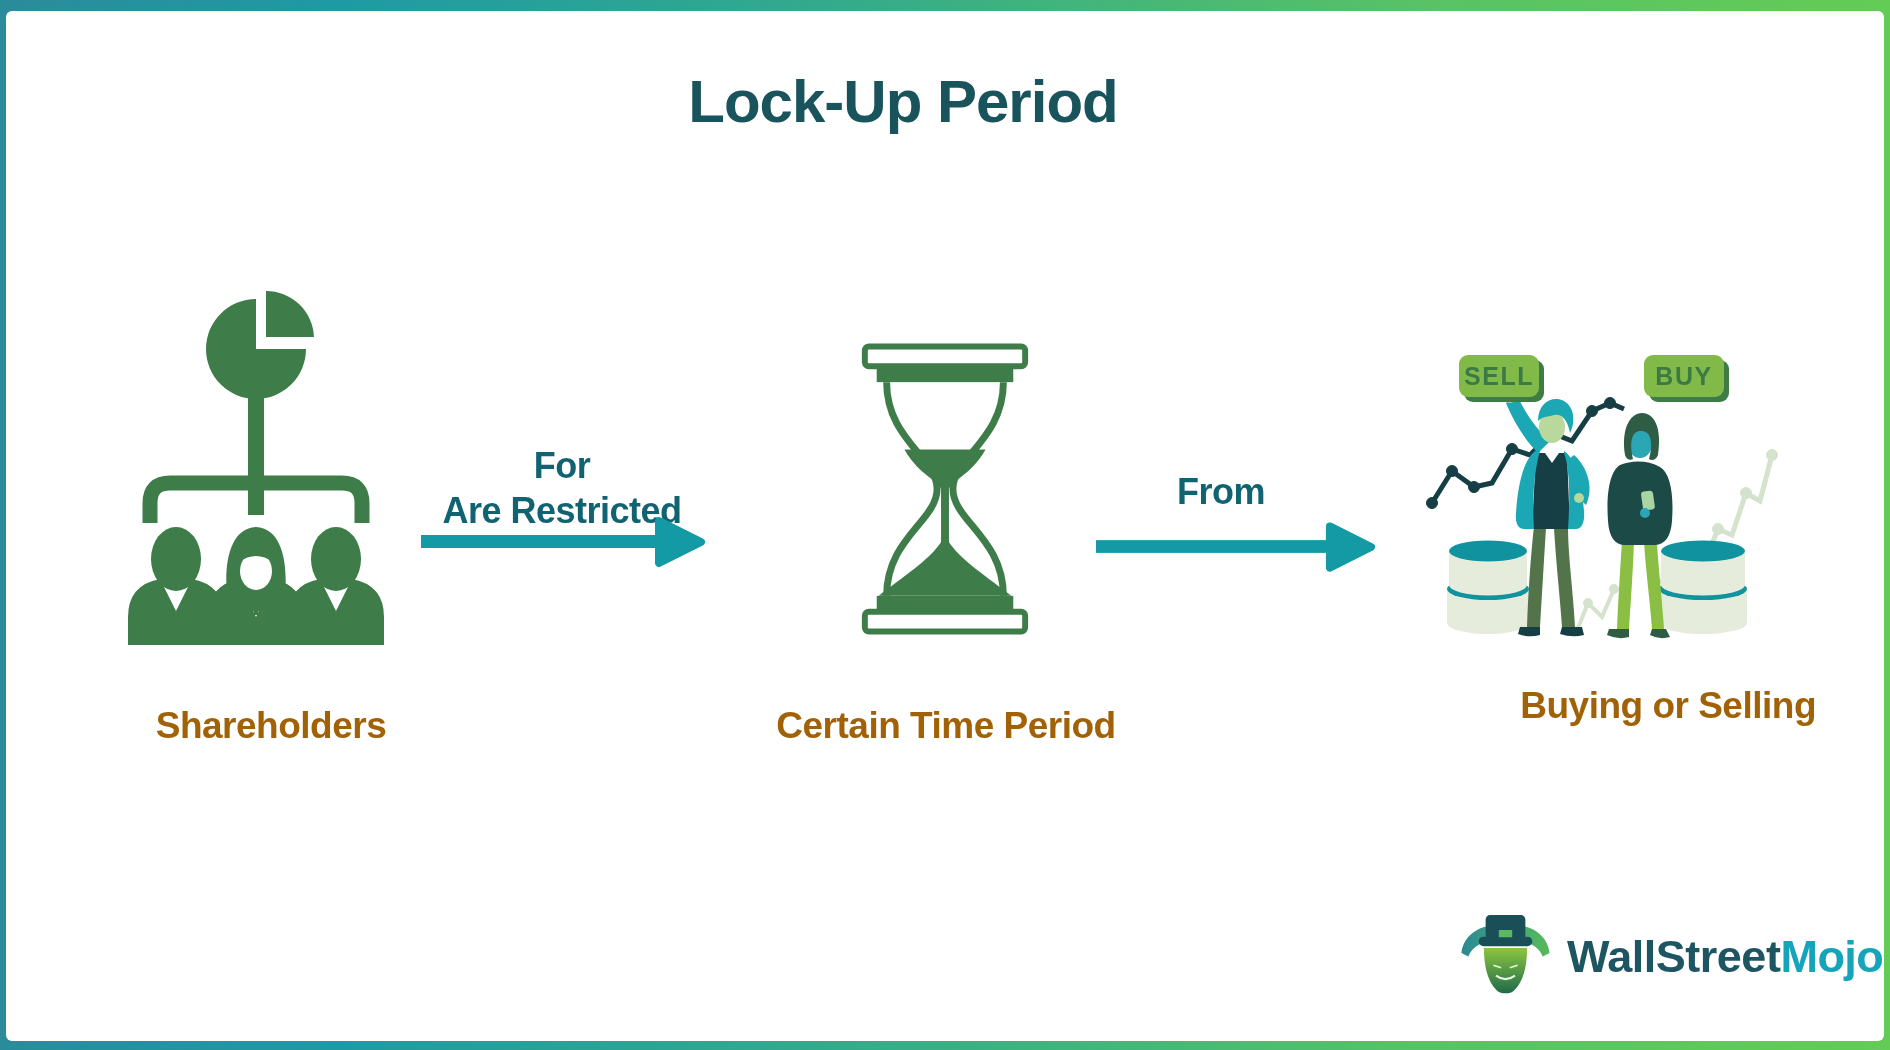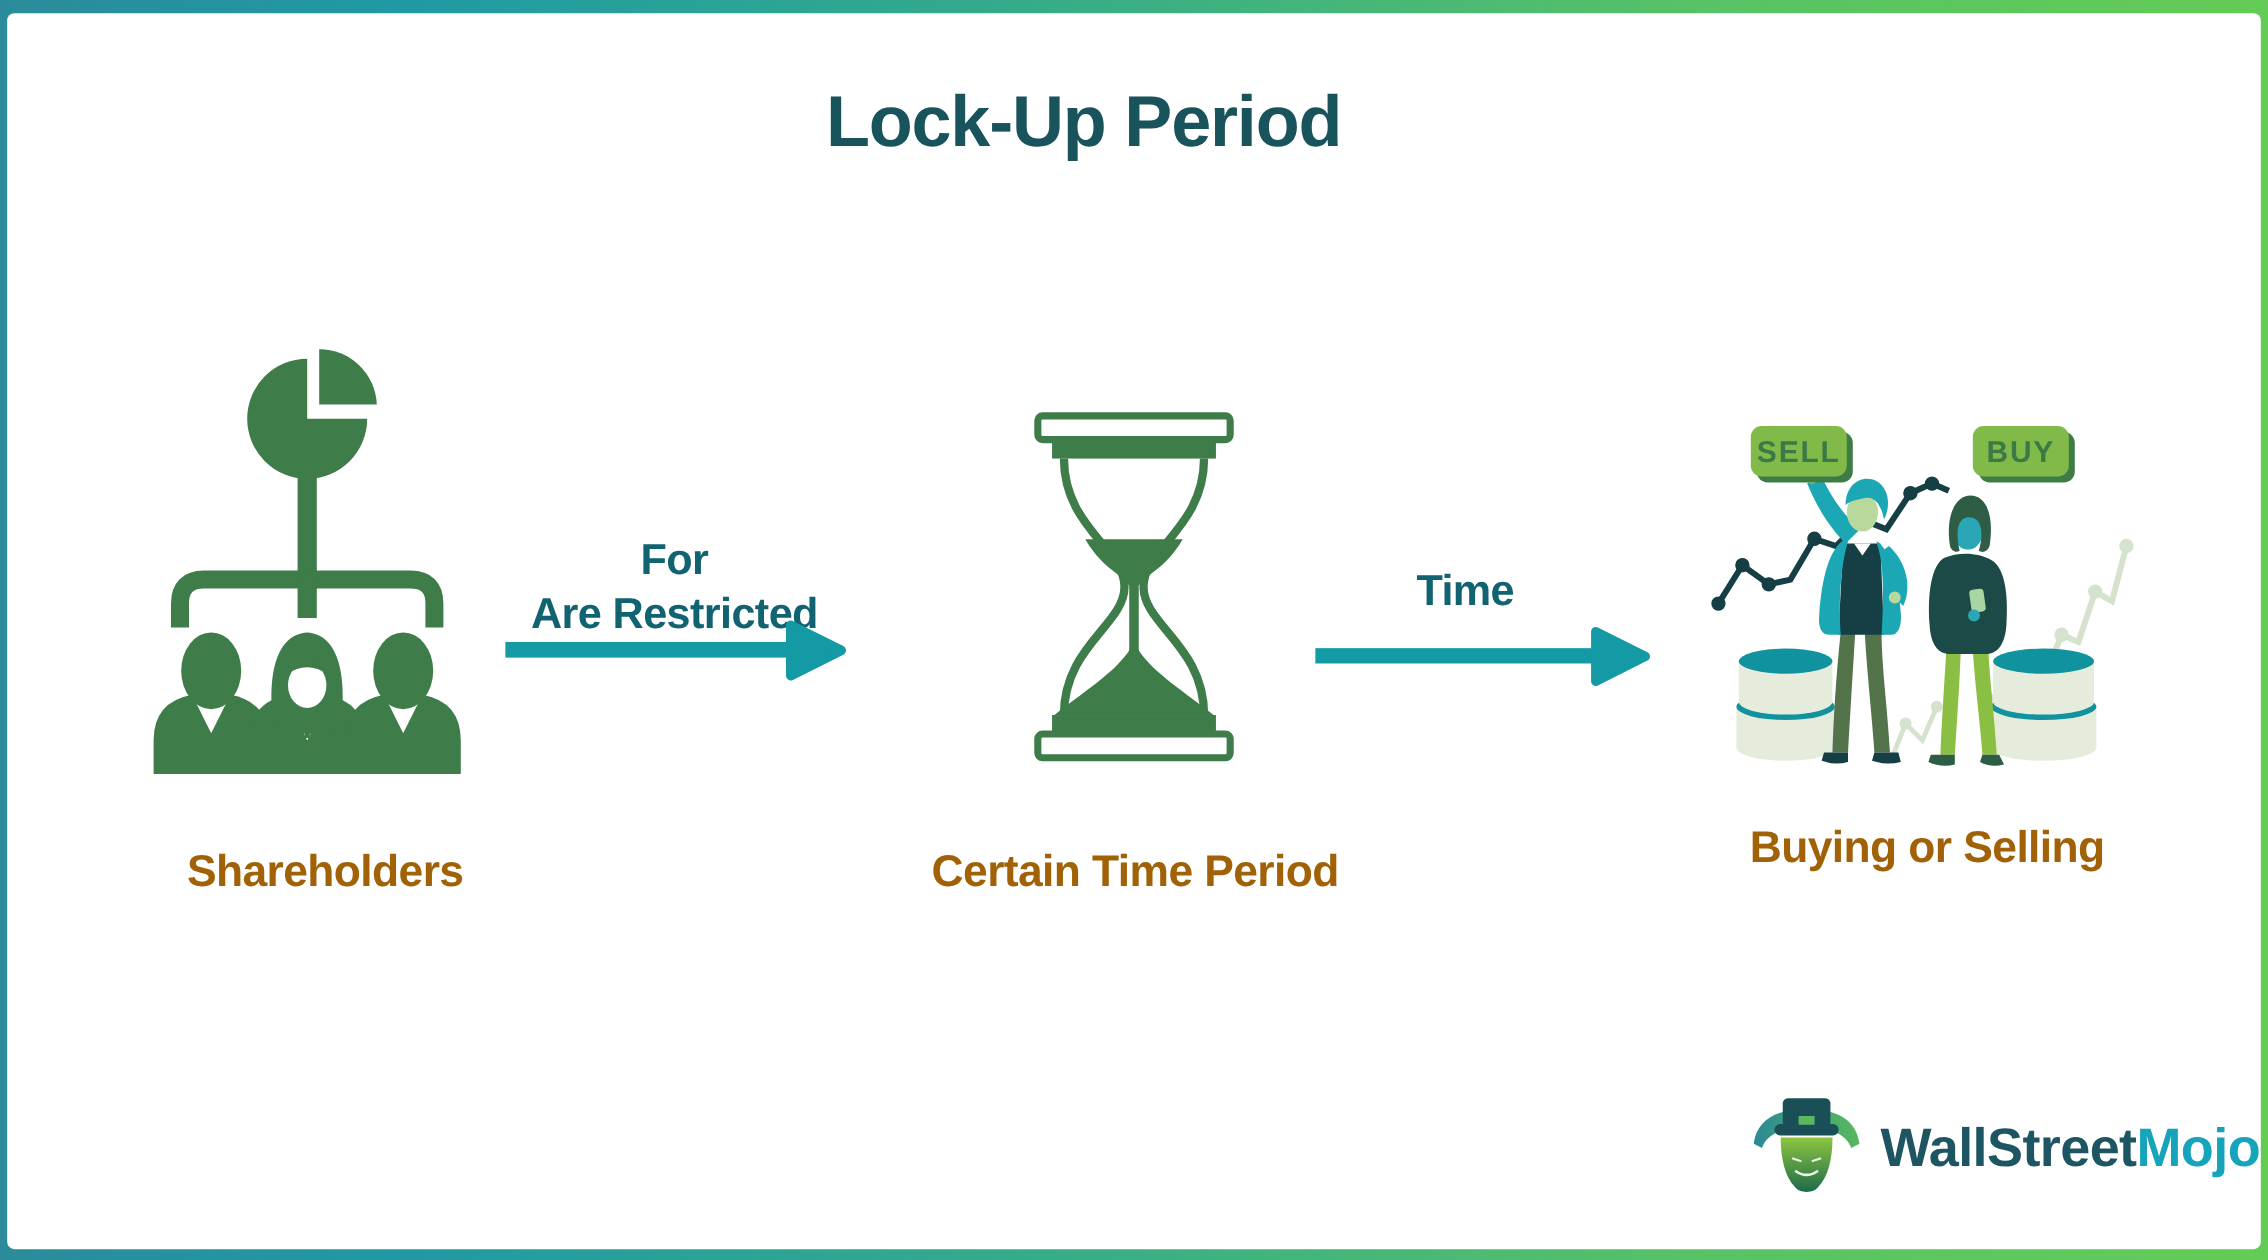--- a/index.html
+++ b/index.html
@@ -105,21 +105,21 @@
         <path d="M154,42 C154,100 103,118 103,150 C103,182 154,200 154,258" fill="none" stroke="#3e7c49" stroke-width="7"></path>
         <path d="M54,110 L136,110 C120,138 101,140 98,152 L92,152 C89,140 70,138 54,110 Z" fill="#3e7c49"></path>
         <rect x="91" y="150" width="8" height="60" fill="#3e7c49"></rect>
         <path d="M28,258 L162,258 C140,240 110,222 98,202 L92,202 C80,222 50,240 28,258 Z" fill="#3e7c49"></path>
         <rect x="26" y="258" width="138" height="16" fill="#3e7c49"></rect>
         <rect x="14" y="274" width="162" height="20" rx="4" fill="#ffffff" stroke="#3e7c49" stroke-width="6"></rect>
       </g>
     </svg>
     <div class="abs step-label" style="left:725px;top:692px;width:430px;">Certain Time Period</div>
 
-    <div class="abs conn-label" style="left:1065px;top:458px;width:300px;">Time</div>
+    <div class="abs conn-label" style="left:1065px;top:458px;width:300px;">From</div>
     <svg class="abs" style="left:1090px;top:510px;" width="280" height="52" viewBox="0 0 285 52">
       <rect x="0" y="19" width="240" height="13" fill="#149aa4"></rect>
       <path d="M238,5 L280,26 L238,47 Z" fill="#149aa4" stroke="#149aa4" stroke-width="8" stroke-linejoin="round"></path>
     </svg>
 
     <svg class="abs" style="left:1420px;top:330px;" width="365" height="325" viewBox="0 0 365 325">
 
       <g stroke="#d5e2cd" fill="#d5e2cd">
         <polyline points="228,238 246,244 262,216 276,228 292,188 306,194 320,152 334,160 346,114" fill="none" stroke-width="5"></polyline>
         <circle cx="228" cy="238" r="5.5"></circle>
@@ -199,21 +199,21 @@
         <rect x="33" y="14" width="80" height="42" rx="9" fill="#82ba4a"></rect>
         <text x="73" y="44" text-anchor="middle" font-size="25" font-weight="bold" letter-spacing="1.5" fill="#3c7a45">SELL</text>
       </g>
 
       <g>
         <rect x="223" y="19" width="80" height="42" rx="9" fill="#3e7c46"></rect>
         <rect x="218" y="14" width="80" height="42" rx="9" fill="#82ba4a"></rect>
         <text x="258" y="44" text-anchor="middle" font-size="25" font-weight="bold" letter-spacing="1.5" fill="#3c7a45">BUY</text>
       </g>
     </svg>
-    <div class="abs step-label" style="left:1390px;top:672px;width:420px;">
+    <div class="abs step-label" style="left:1390px;top:672px;width:420px;text-align:right;">
       <div>Buying or Selling</div>
     </div>
 
     <div class="abs logo">
       <svg width="95" height="92" viewBox="0 0 110 105">
         <defs>
           <linearGradient id="bullface" x1="0" y1="0" x2="0" y2="1">
             <stop offset="0" stop-color="#8cc63f"></stop>
             <stop offset="1" stop-color="#1f6b4a"></stop>
           </linearGradient>

